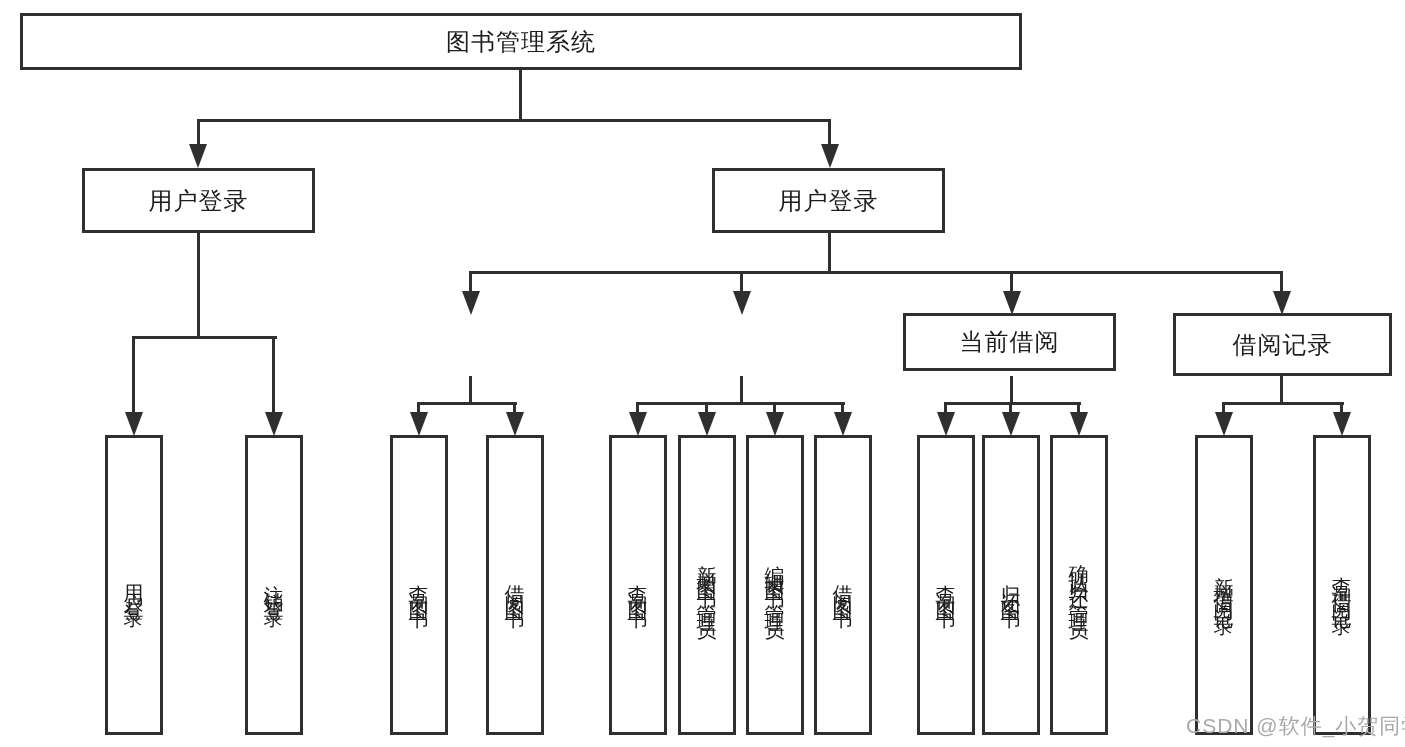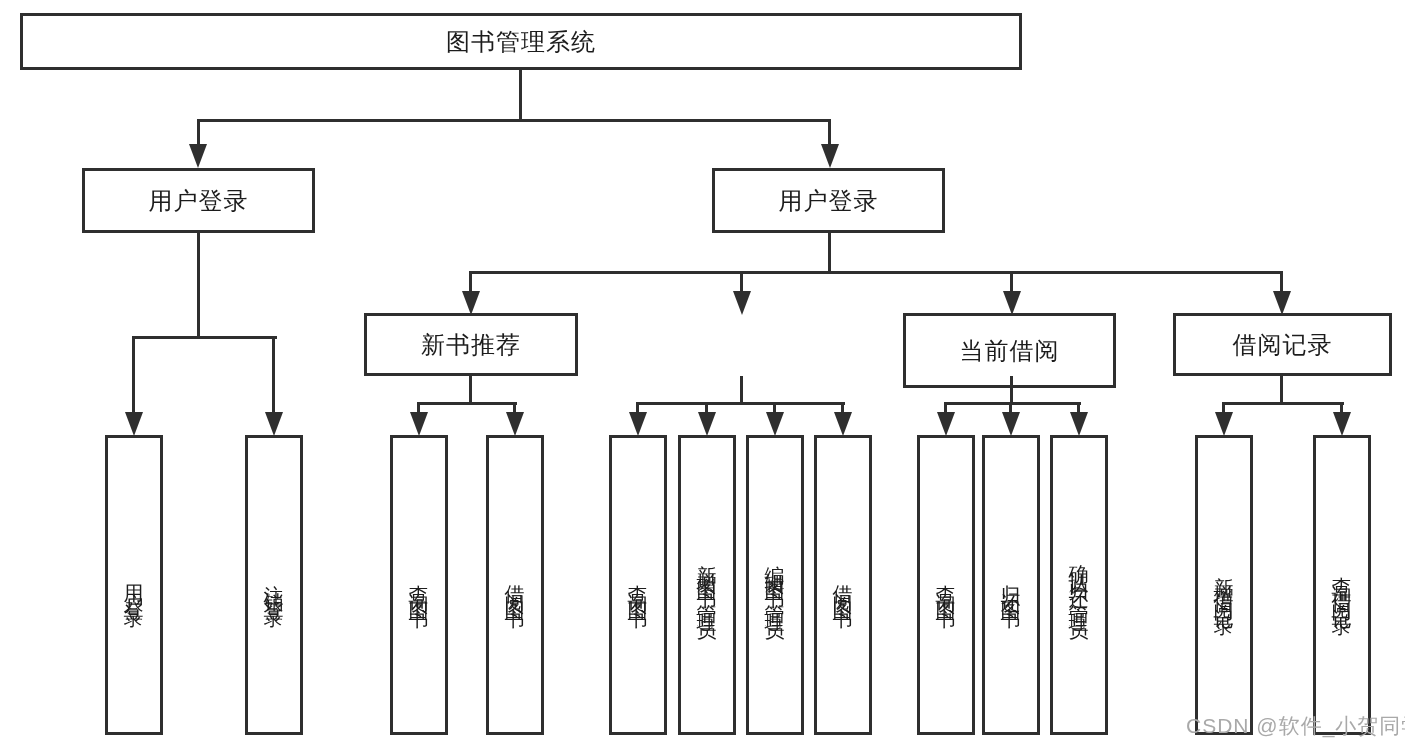--- a/index.html
+++ b/index.html
@@ -50,22 +50,21 @@
 </head>
 <body>
 
 <div class="diagram">
 
   <div class="node" style="left:20px;top:13px;width:1002px;height:57px;">图书管理系统</div>
 
   <div class="node" style="left:82px;top:168px;width:233px;height:65px;">用户登录</div>
   <div class="node" style="left:712px;top:168px;width:233px;height:65px;">用户登录</div>
 
-  <div class="node" style="left:364px;top:313px;width:214px;height:63px;">新书推荐</div>
-  <div class="node" style="left:903px;top:313px;width:213px;height:75px;text-align:center;">当前借阅</div>
+  <div class="node" style="left:903px;top:313px;width:213px;height:58px;text-align:center;">当前借阅</div>
   <div class="node" style="left:1173px;top:313px;width:219px;height:63px;">借阅记录</div>
 
   <div class="node leaf" style="left:105px;top:435px;width:58px;height:300px;">用户登录</div>
   <div class="node leaf" style="left:245px;top:435px;width:58px;height:300px;">注销登录</div>
 
   <div class="node leaf" style="left:390px;top:435px;width:58px;height:300px;">查询图书</div>
   <div class="node leaf" style="left:486px;top:435px;width:58px;height:300px;">借阅图书</div>
 
   <div class="node leaf" style="left:609px;top:435px;width:58px;height:300px;">查询图书</div>
   <div class="node leaf" style="left:678px;top:435px;width:58px;height:300px;">新增图书（管理员）</div>

